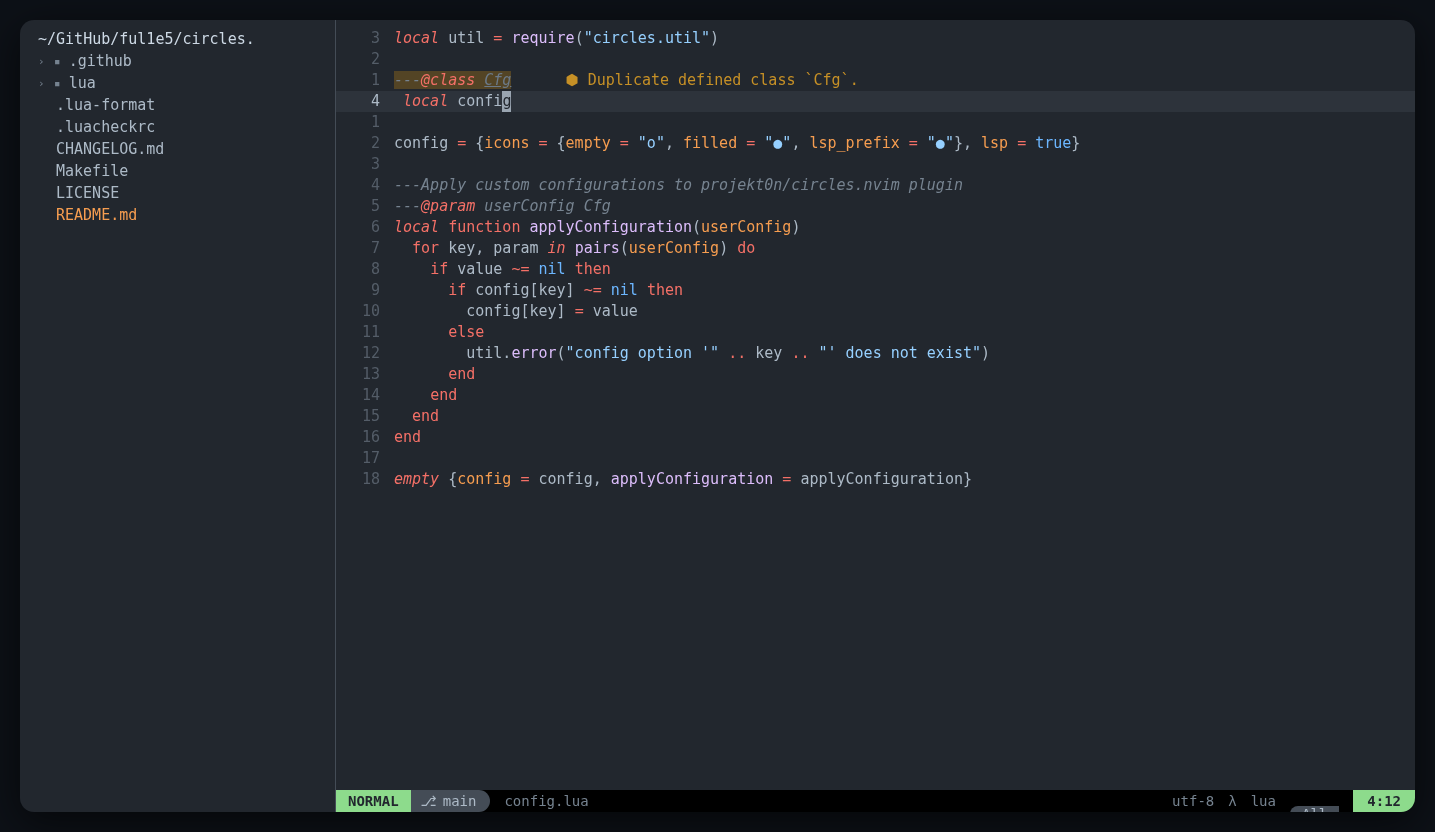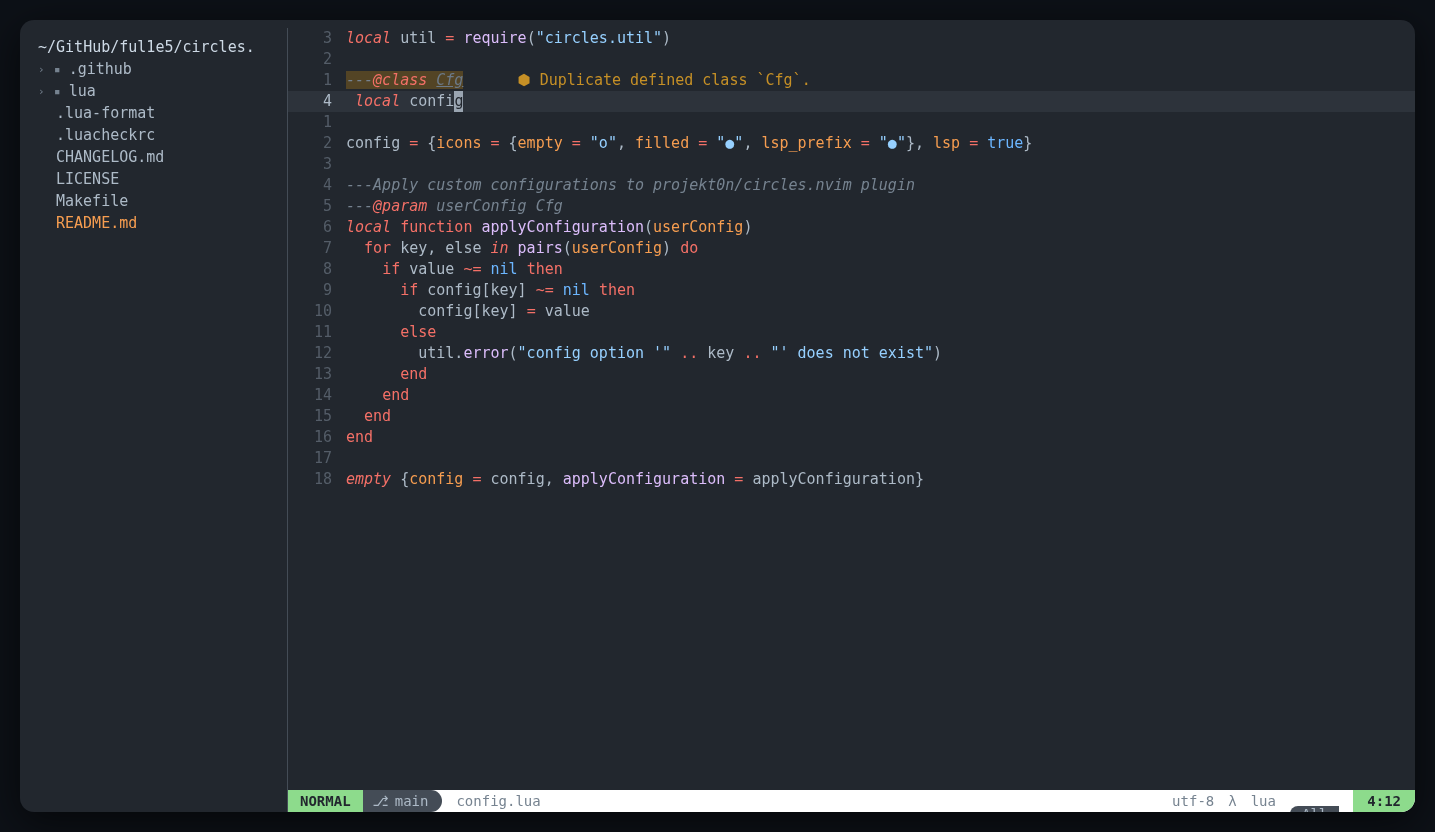--- a/index.html
+++ b/index.html
@@ -17,25 +17,24 @@
     width: 1395px;
     height: 792px;
     background: #22272e;
     border-radius: 14px;
     box-shadow: 0 10px 40px rgba(0,0,0,0.6);
     display: flex;
     overflow: hidden;
     position: relative;
   }
   .sidebar {
-    width: 268px;
+    width: 316px;
     border-right: 1px solid #444c56;
     padding: 8px 4px 0 0;
     color: #adbac7;
-    margin-top: 8px;
   }
   .tree-header {
     padding: 2px 8px 2px 18px;
     color: #cdd9e5;
     white-space: nowrap;
     overflow: hidden;
   }
   .tree-item {
     padding: 2px 8px 2px 18px;
     cursor: pointer;
@@ -107,21 +106,21 @@
   .cursor-box {
     background: #9aa5b1;
     color: #22272e;
     display: inline-block;
   }
   .statusline {
     height: 22px;
     display: flex;
     align-items: center;
     font-size: 14px;
-    background: #ffffff;
+    background: #000000;
     color: #adbac7;
   }
   .sl-mode {
     background: #8ddb8c;
     color: #22272e;
     font-weight: bold;
     padding: 0 12px;
     height: 100%;
     display: flex;
     align-items: center;
@@ -191,24 +190,24 @@
     <div class="tree-item file">
       <span>.lua-format</span>
     </div>
     <div class="tree-item file">
       <span>.luacheckrc</span>
     </div>
     <div class="tree-item file">
       <span>CHANGELOG.md</span>
     </div>
     <div class="tree-item file">
+      <span>Makefile</span>
+    </div>
+    <div class="tree-item file">
       <span>LICENSE</span>
-    </div>
-    <div class="tree-item file">
-      <span>Makefile</span>
     </div>
     <div class="tree-item file active">
       <span>README.md</span>
     </div>
   </div>
 
   <div class="editor">
     <div class="code-area">
 
       <div class="line">
@@ -256,21 +255,21 @@
         <div class="code"><span class="comment">---</span><span class="docann">@param</span><span class="doctype2"> userConfig Cfg</span></div>
       </div>
 
       <div class="line">
         <div class="gutter">6</div>
         <div class="code"><span class="kw-it">local</span><span> </span><span class="kw">function</span><span> </span><span class="fn">applyConfiguration</span><span>(</span><span class="param">userConfig</span><span>)</span></div>
       </div>
 
       <div class="line">
         <div class="gutter">7</div>
-        <div class="code"><span>  </span><span class="kw">for</span><span> key, else </span><span class="kw-it">in</span><span> </span><span class="fn">pairs</span><span>(</span><span class="param">userConfig</span><span>) </span><span class="kw">do</span></div>
+        <div class="code"><span>  </span><span class="kw">for</span><span> key, param </span><span class="kw-it">in</span><span> </span><span class="fn">pairs</span><span>(</span><span class="param">userConfig</span><span>) </span><span class="kw">do</span></div>
       </div>
 
       <div class="line">
         <div class="gutter">8</div>
         <div class="code"><span>    </span><span class="kw">if</span><span> value </span><span class="operator">~=</span><span> </span><span class="const">nil</span><span> </span><span class="kw">then</span></div>
       </div>
 
       <div class="line">
         <div class="gutter">9</div>
         <div class="code"><span>      </span><span class="kw">if</span><span> config[key] </span><span class="operator">~=</span><span> </span><span class="const">nil</span><span> </span><span class="kw">then</span></div>

